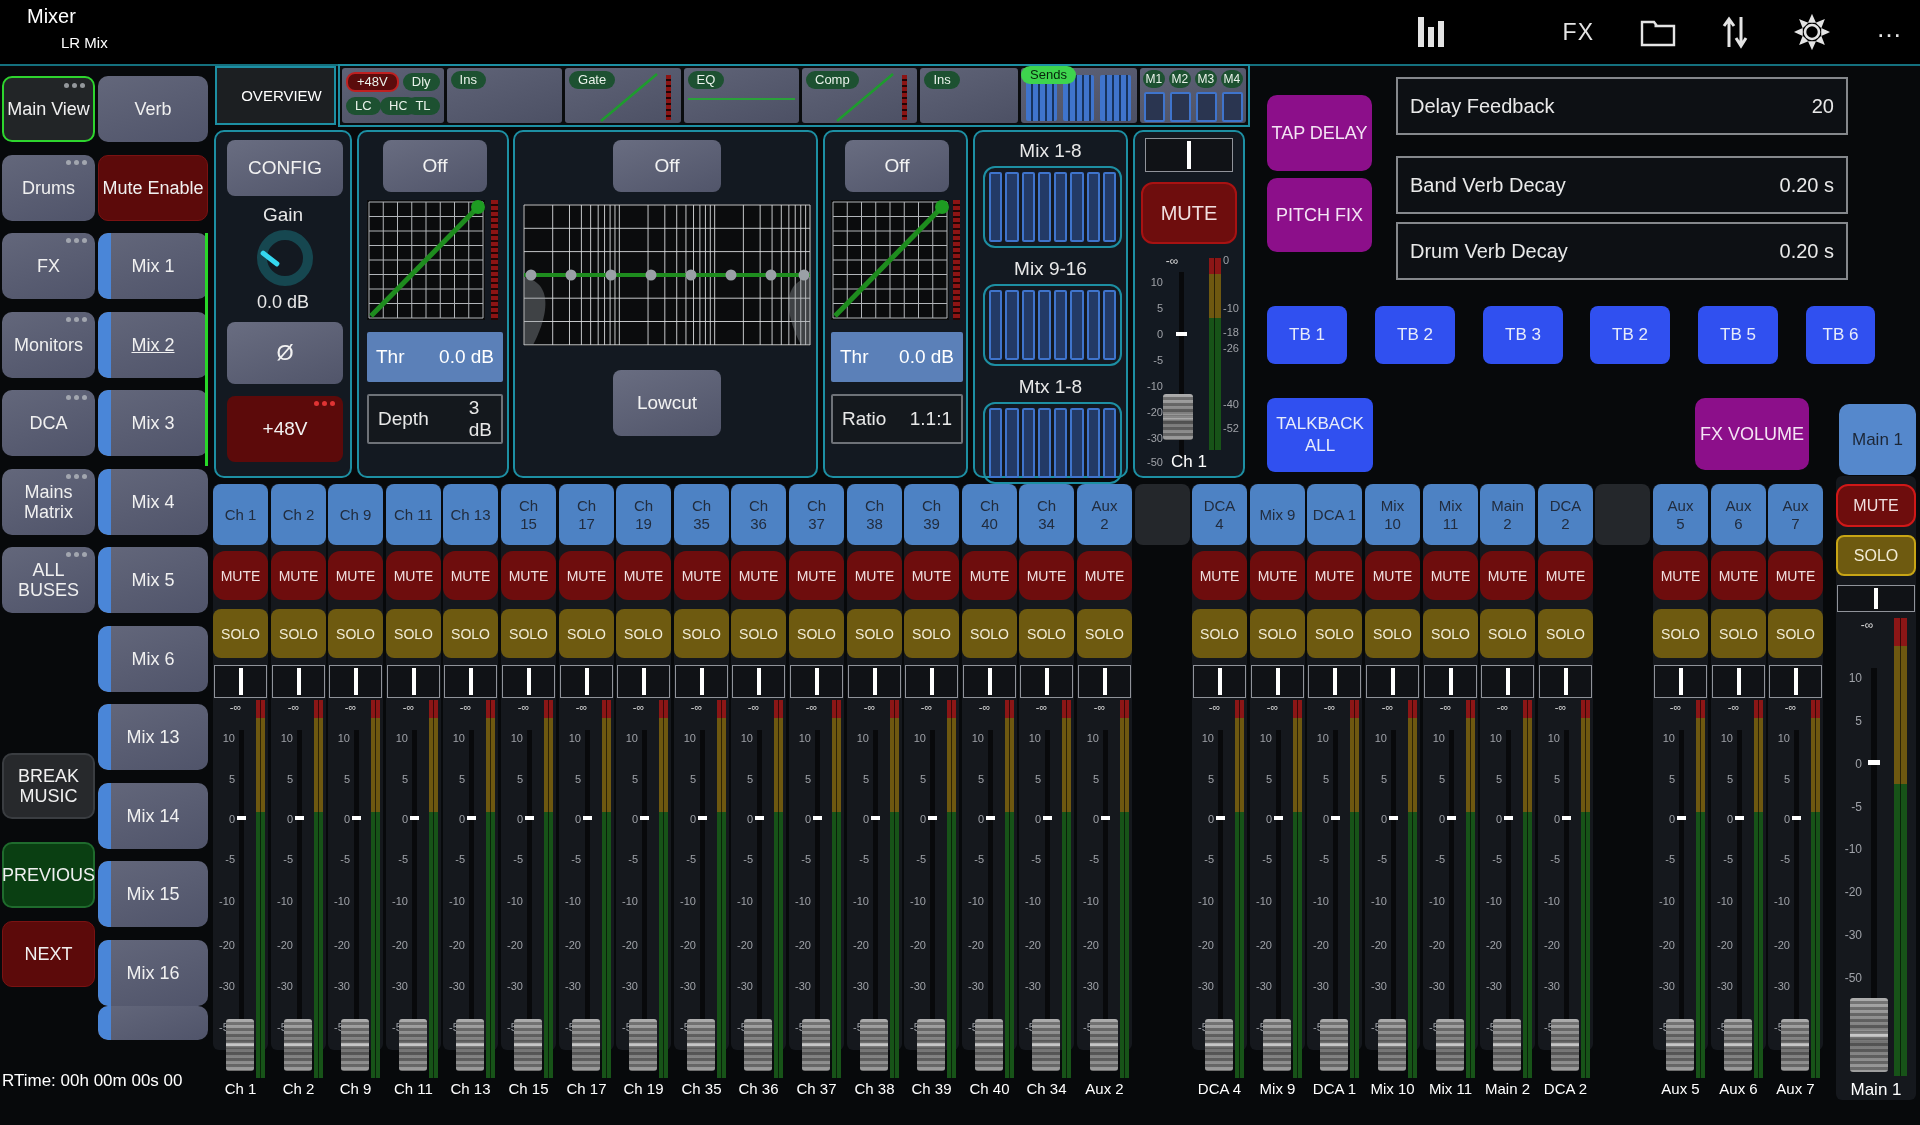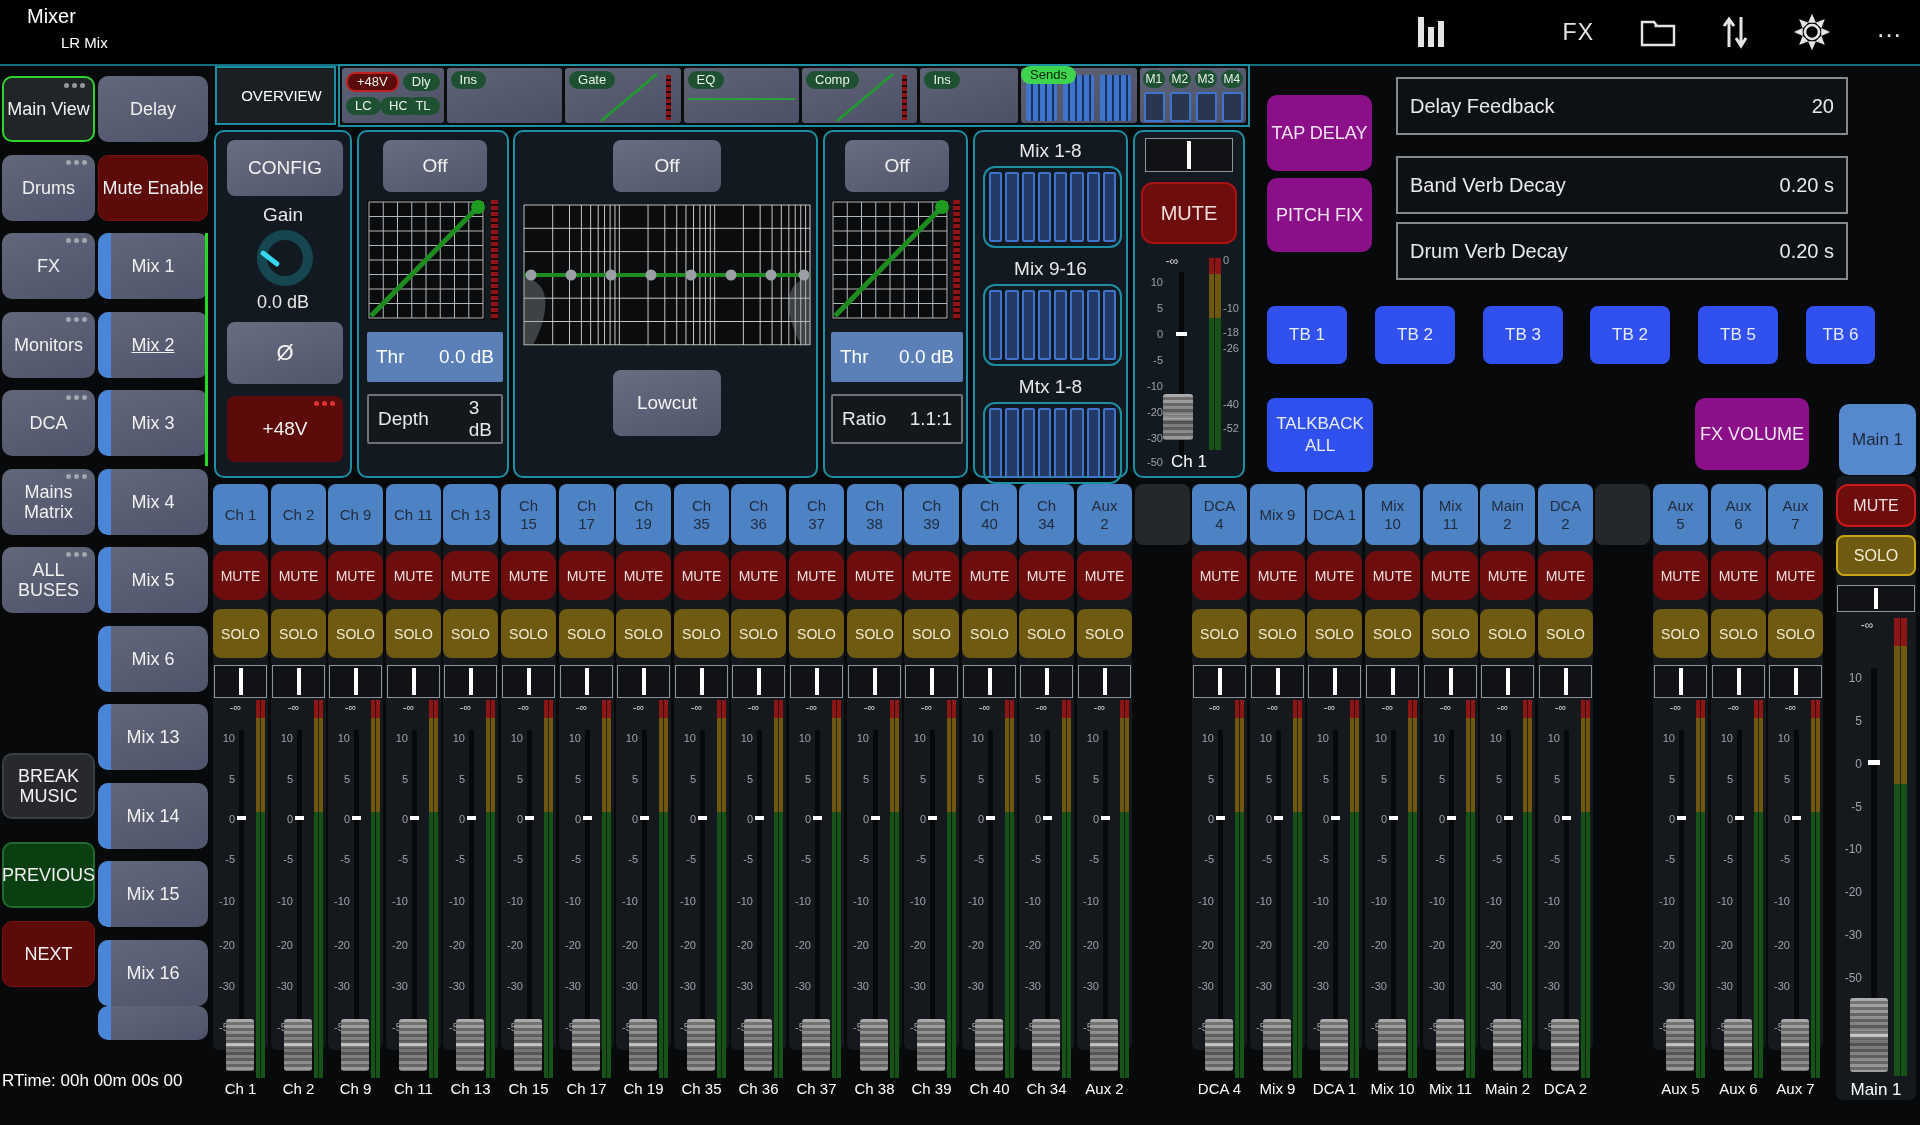--- a/index.html
+++ b/index.html
@@ -194,21 +194,21 @@
           <i></i>
         </div></div>
       <div class="sb-btn sb-col1 sb-gray" style="top: 547px;">ALL BUSES<div class="dots">
           <i></i>
           <i></i>
           <i></i>
         </div></div>
       <div class="sb-btn sb-col1 sb-dark" style="top: 753px;">BREAK MUSIC</div>
       <div class="sb-btn sb-col1 sb-green" style="top: 842px;">PREVIOUS</div>
       <div class="sb-btn sb-col1 sb-red" style="top: 921px;">NEXT</div>
-      <div class="sb-btn sb-col2 sb-gray" style="top: 76px;">Delay</div>
+      <div class="sb-btn sb-col2 sb-gray" style="top: 76px;">Verb</div>
       <div class="sb-btn sb-col2 sb-red" style="top: 155px;">Mute Enable</div>
       <div class="sb-btn sb-col2 sb-mix" style="top: 233px;">Mix 1<div class="stripe"></div></div>
       <div class="sb-btn sb-col2 sb-mix" style="top: 312px; text-decoration: underline;">Mix 2<div class="stripe"></div></div>
       <div class="sb-btn sb-col2 sb-mix" style="top: 390px;">Mix 3<div class="stripe"></div></div>
       <div class="sb-btn sb-col2 sb-mix" style="top: 469px;">Mix 4<div class="stripe"></div></div>
       <div class="sb-btn sb-col2 sb-mix" style="top: 547px;">Mix 5<div class="stripe"></div></div>
       <div class="sb-btn sb-col2 sb-mix" style="top: 626px;">Mix 6<div class="stripe"></div></div>
       <div class="sb-btn sb-col2 sb-mix" style="top: 704px;">Mix 13<div class="stripe"></div></div>
       <div class="sb-btn sb-col2 sb-mix" style="top: 783px;">Mix 14<div class="stripe"></div></div>
       <div class="sb-btn sb-col2 sb-mix" style="top: 861px;">Mix 15<div class="stripe"></div></div>

